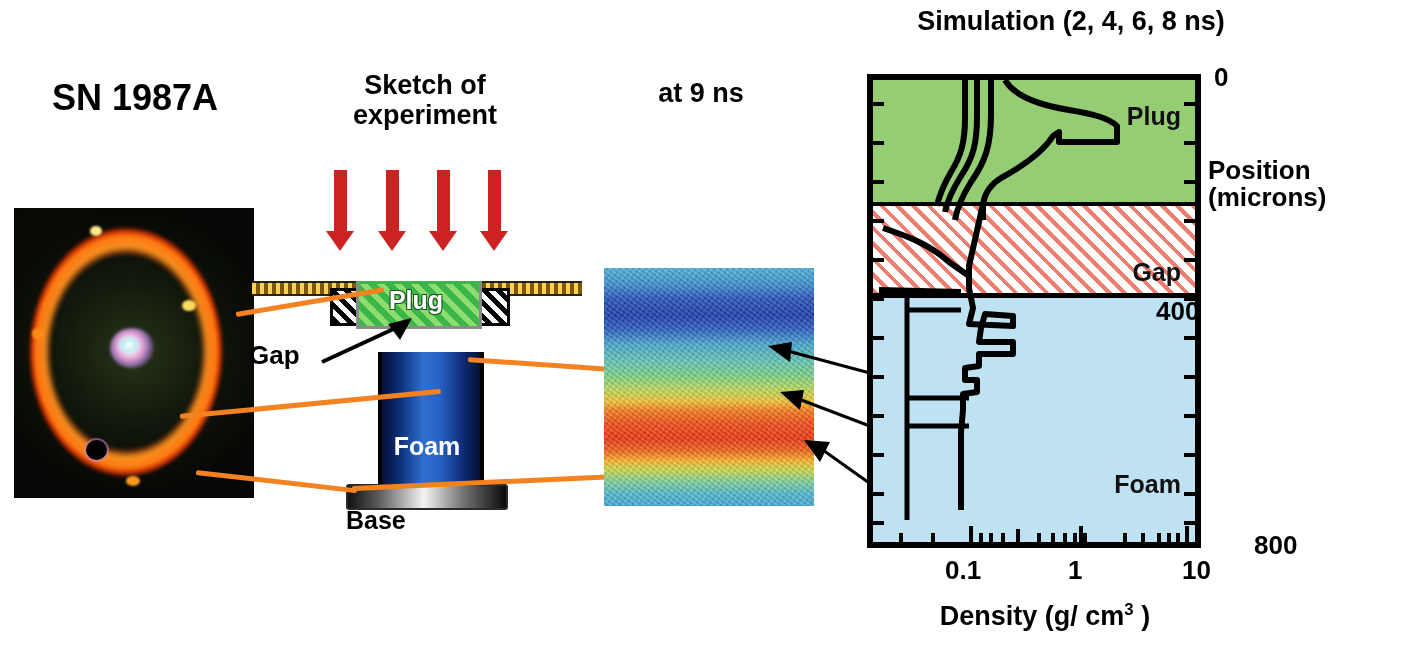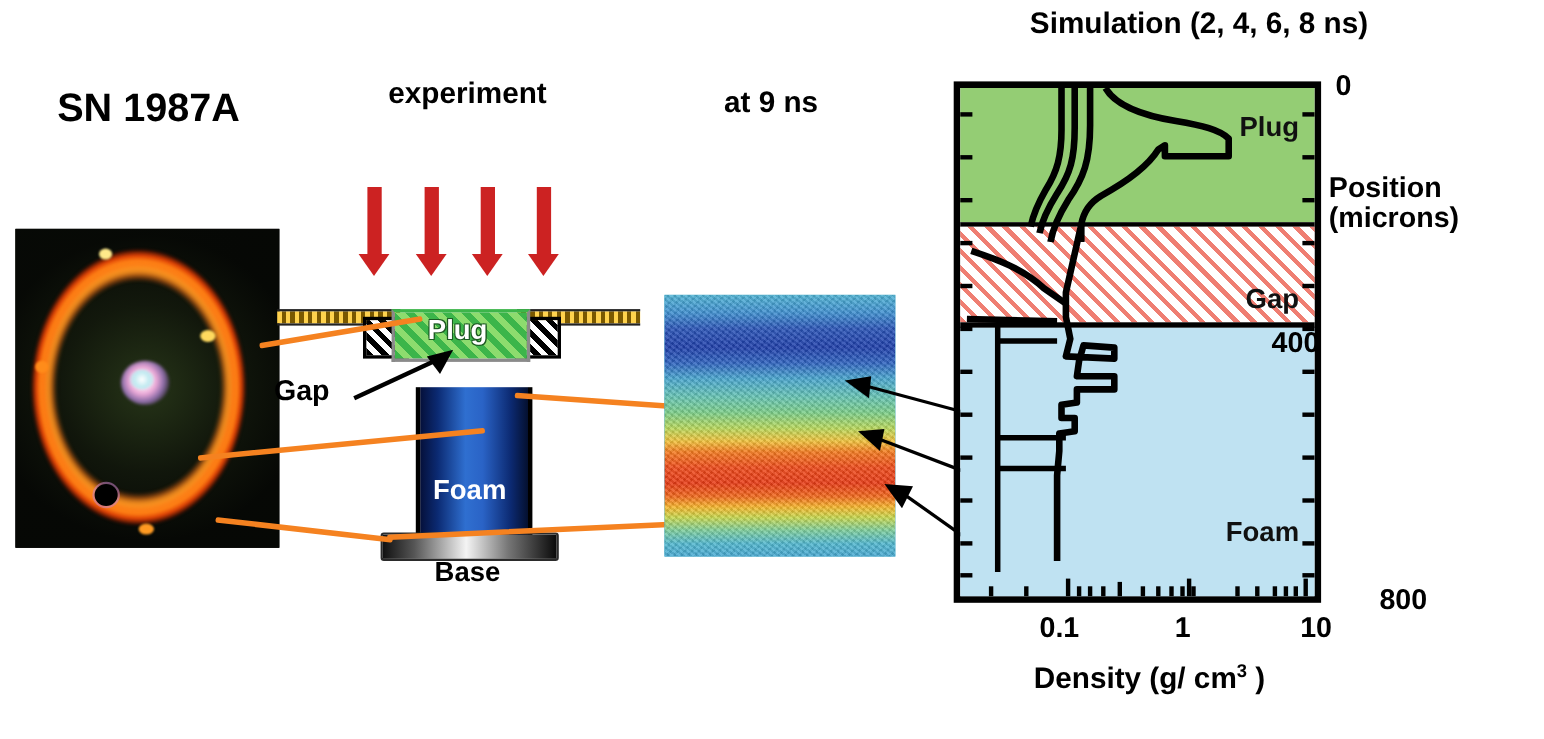--- a/index.html
+++ b/index.html
@@ -59,32 +59,32 @@
     font-weight:bold;font-size:25px;color:#fff;text-shadow:1px 1px 0 #1d5a22,-1px 1px 0 #1d5a22,1px -1px 0 #1d5a22,-1px -1px 0 #1d5a22;}
   .gap-label{position:absolute;left:249px;top:340px;font-weight:bold;font-size:26px;color:#000;}
   .foam-cyl{position:absolute;left:378px;top:352px;width:98px;height:135px;
     background:linear-gradient(90deg,#05103a 0%,#0b2a72 16%,#2f6fd0 42%,#2a63c6 58%,#0c2a72 84%,#04102f 100%);
     border-left:4px solid #000;border-right:4px solid #000;}
   .foam-label{position:absolute;left:372px;top:432px;width:110px;text-align:center;
     font-weight:bold;font-size:25px;color:#fff;}
   .base-disc{position:absolute;left:346px;top:484px;width:158px;height:22px;border-radius:3px;
     background:linear-gradient(90deg,#111 0%,#555 18%,#f4f4f4 48%,#777 72%,#0a0a0a 100%);
     border:2px solid #2b2b2b;}
-  .base-label{position:absolute;left:346px;top:506px;width:158px;text-align:center;
+  .base-label{position:absolute;left:346px;top:506px;width:158px;text-align:left;
     font-weight:bold;font-size:25px;color:#000;}
   .oline{position:absolute;background:#f58220;height:5px;transform-origin:0 50%;border-radius:2px;}
 
   
   #rd-title{left:586px;top:78px;width:230px;font-size:27px;}
   #radiograph{left:604px;top:268px;width:210px;height:238px;overflow:hidden;
     background:#3ca8c8;}
   .rg-band{position:absolute;left:0;width:100%;}
 
   
-  #sim-title{left:860px;top:6px;width:460px;font-size:27px;}
+  #sim-title{left:841px;top:6px;width:460px;font-size:27px;}
   #plot{left:867px;top:74px;width:334px;height:474px;border:6px solid #000;box-sizing:border-box;}
   .band{position:absolute;left:0;width:100%;}
   #band-plug{top:0;height:122px;background:#94cd74;}
   #band-gap{top:122px;height:96px;background:
      repeating-linear-gradient(45deg,#ef7e72 0 4px,#ffffff 4px 11px);
      border-top:4px solid #000;border-bottom:5px solid #000;box-sizing:border-box;}
   #band-foam{top:218px;height:244px;background:#bfe2f2;}
   .regionlbl{position:absolute;font-weight:bold;font-size:25px;color:#111;}
   .ytick{position:absolute;left:0;width:11px;height:4px;background:#000;}
   .ytick.r{left:auto;right:0;}
@@ -107,20 +107,21 @@
   <div class="sn-knot" style="left:76px;top:18px;width:12px;height:10px;background:#ffe98a;"></div>
   <div class="sn-knot" style="left:168px;top:92px;width:14px;height:11px;background:#ffd95e;"></div>
   <div class="sn-knot" style="left:18px;top:120px;width:12px;height:11px;background:#ff8c1a;"></div>
   <div class="sn-knot" style="left:112px;top:268px;width:14px;height:10px;background:#ff9a22;"></div>
   <div class="sn-core"></div>
   <div class="sn-core2"></div>
   <div class="sn-hole"></div>
 </div>
 
 <div class="abs ttl" id="sk-title">
+  <div>Sketch of</div>
   <div>experiment</div>
 </div>
 
 <div class="arrow-red abs" style="left:334px;top:170px;height:62px;"></div>
 <div class="arrow-red abs" style="left:386px;top:170px;height:62px;"></div>
 <div class="arrow-red abs" style="left:437px;top:170px;height:62px;"></div>
 <div class="arrow-red abs" style="left:488px;top:170px;height:62px;"></div>
 
 <div class="goldbar" style="left:252px;top:281px;width:112px;"></div>
 <div class="goldbar" style="left:470px;top:281px;width:112px;"></div>

